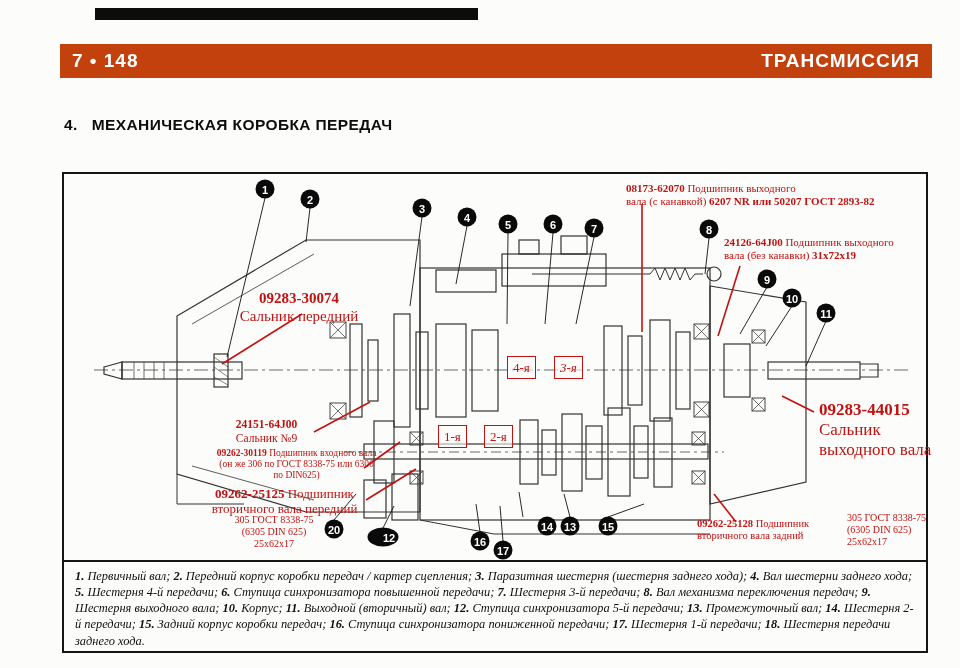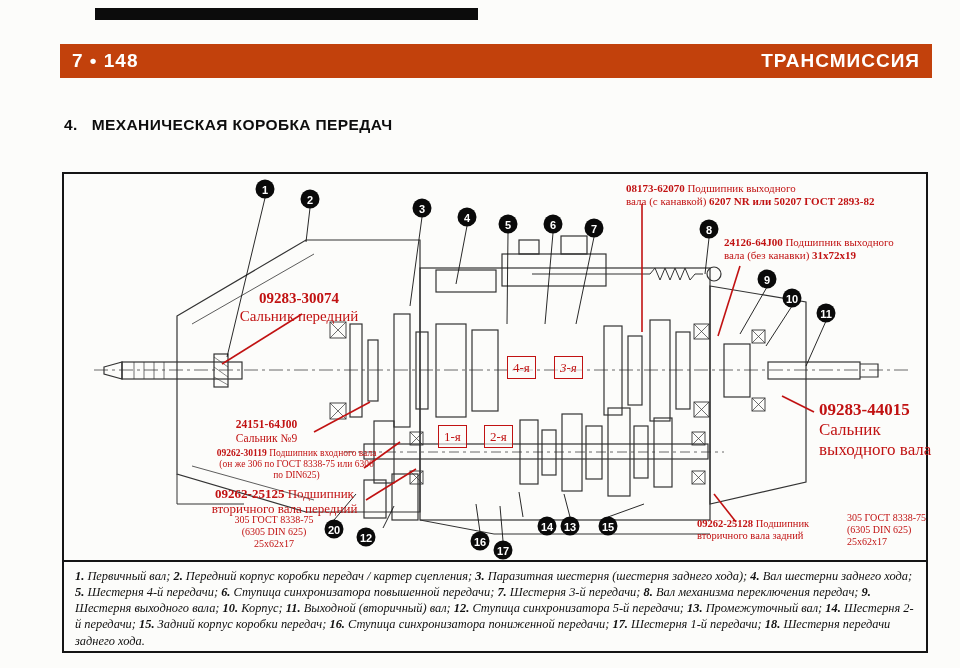--- a/index.html
+++ b/index.html
@@ -162,21 +162,21 @@
           <div class="callout" style="left: 358px; top: 34px;">3</div>
           <div class="callout" style="left: 403px; top: 43px;">4</div>
           <div class="callout" style="left: 444px; top: 50px;">5</div>
           <div class="callout" style="left: 489px; top: 50px;">6</div>
           <div class="callout" style="left: 530px; top: 54px;">7</div>
           <div class="callout" style="left: 645px; top: 55px;">8</div>
           <div class="callout" style="left: 703px; top: 105px;">9</div>
           <div class="callout" style="left: 728px; top: 124px;">10</div>
           <div class="callout" style="left: 762px; top: 139px;">11</div>
           <div class="callout" style="left: 270px; top: 355px;">20</div>
-          <div class="callout" style="left: 302px; top: 363px;">12</div>
+          <div class="callout" style="left: 319px; top: 363px; padding-left: 12px;">12</div>
           <div class="callout" style="left: 416px; top: 367px;">16</div>
           <div class="callout" style="left: 439px; top: 376px;">17</div>
           <div class="callout" style="left: 459px; top: 352px; margin-left: 24px;">14</div>
           <div class="callout" style="left: 506px; top: 352px;">13</div>
           <div class="callout" style="left: 544px; top: 352px;">15</div>
           <div class="gtag" style="left: 443px; top: 182px;">4-я</div>
           <div class="gtag" style="left: 490px; top: 182px; font-style: italic;">3-я</div>
           <div class="gtag" style="left: 374px; top: 251px;">1-я</div>
           <div class="gtag" style="left: 420px; top: 251px;">2-я</div>
           <div class="plabel" style="left: 170px; top: 116px; width: 130px; text-align: center; font-size: 15px;">

